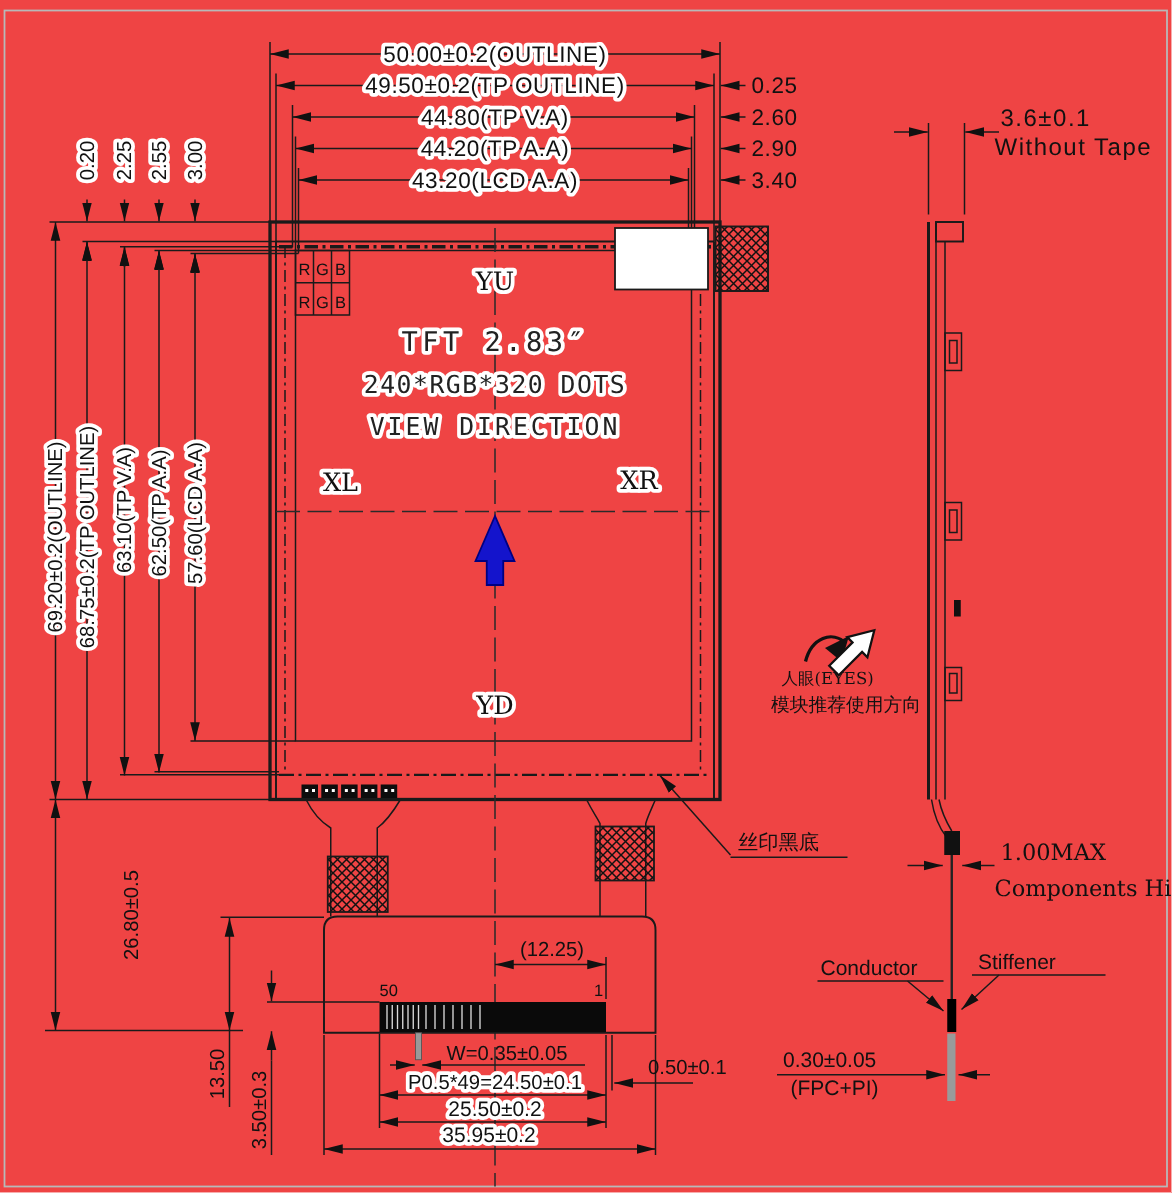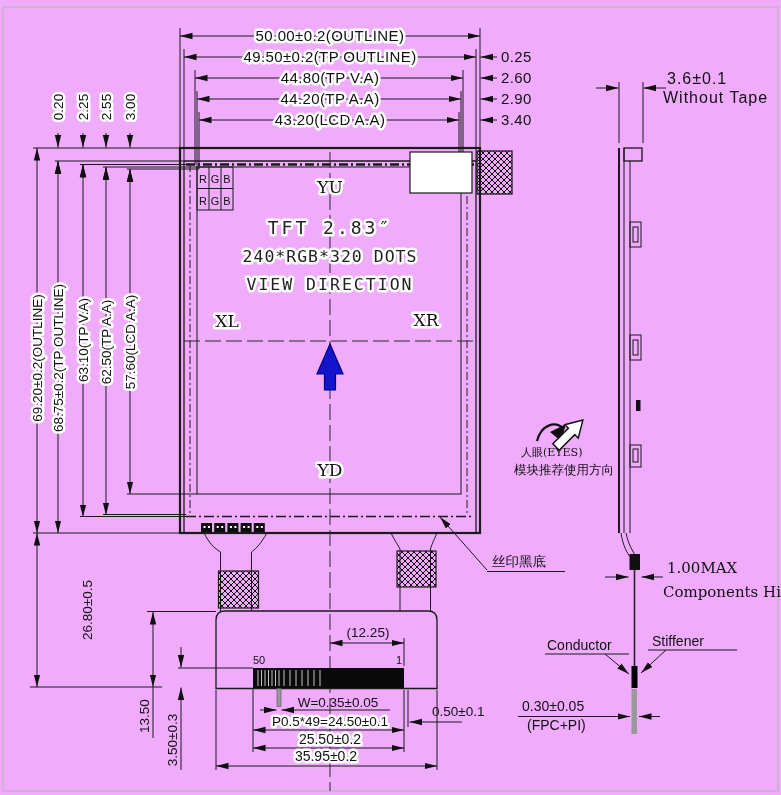--- a/index.html
+++ b/index.html
@@ -1,16 +1,16 @@
 <!DOCTYPE html>
 <html><head>
 <meta charset="utf-8">
 <style>
   html,body{margin:0;padding:0;background:#fff;}
-  #stage{position:relative;width:781px;height:795px;background:#f0abfc;overflow:hidden;
+  #stage{position:relative;width:781px;height:795px;background:#ef4444;overflow:hidden;
          font-family:"Liberation Sans",sans-serif;}
   svg{position:absolute;left:0;top:0;}
   svg line, svg path, svg rect, svg polyline{vector-effect:none;}
   .ln{stroke:#1a1a1a;stroke-width:1;fill:none;}
   .ln2{stroke:#1a1a1a;stroke-width:2.2;fill:none;}
   .ln12{stroke:#1a1a1a;stroke-width:1.3;fill:none;}
   .dd{stroke:#1a1a1a;stroke-width:2.4;fill:none;stroke-dasharray:9 3 2 3;}
   .dd1{stroke:#1a1a1a;stroke-width:1;fill:none;stroke-dasharray:8 3 2 3;}
   .dd14{stroke:#1a1a1a;stroke-width:1.5;fill:none;stroke-dasharray:10 3 2 3;}
   .cl{stroke:#2a2a2a;stroke-width:1;fill:none;stroke-dasharray:16 5;}

